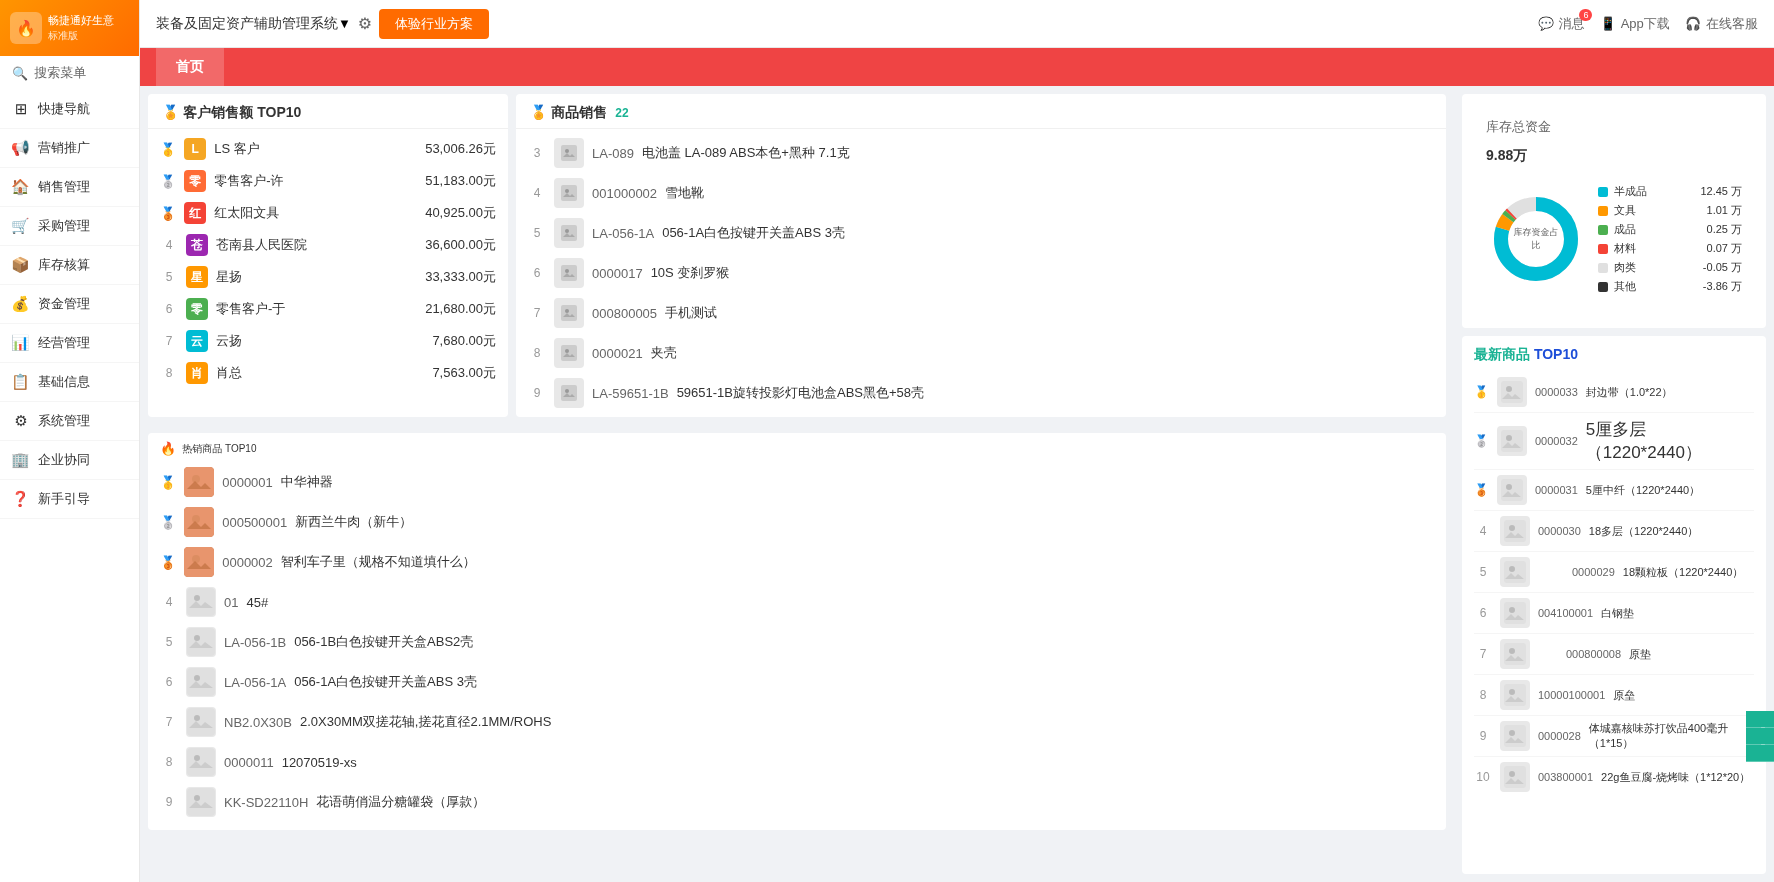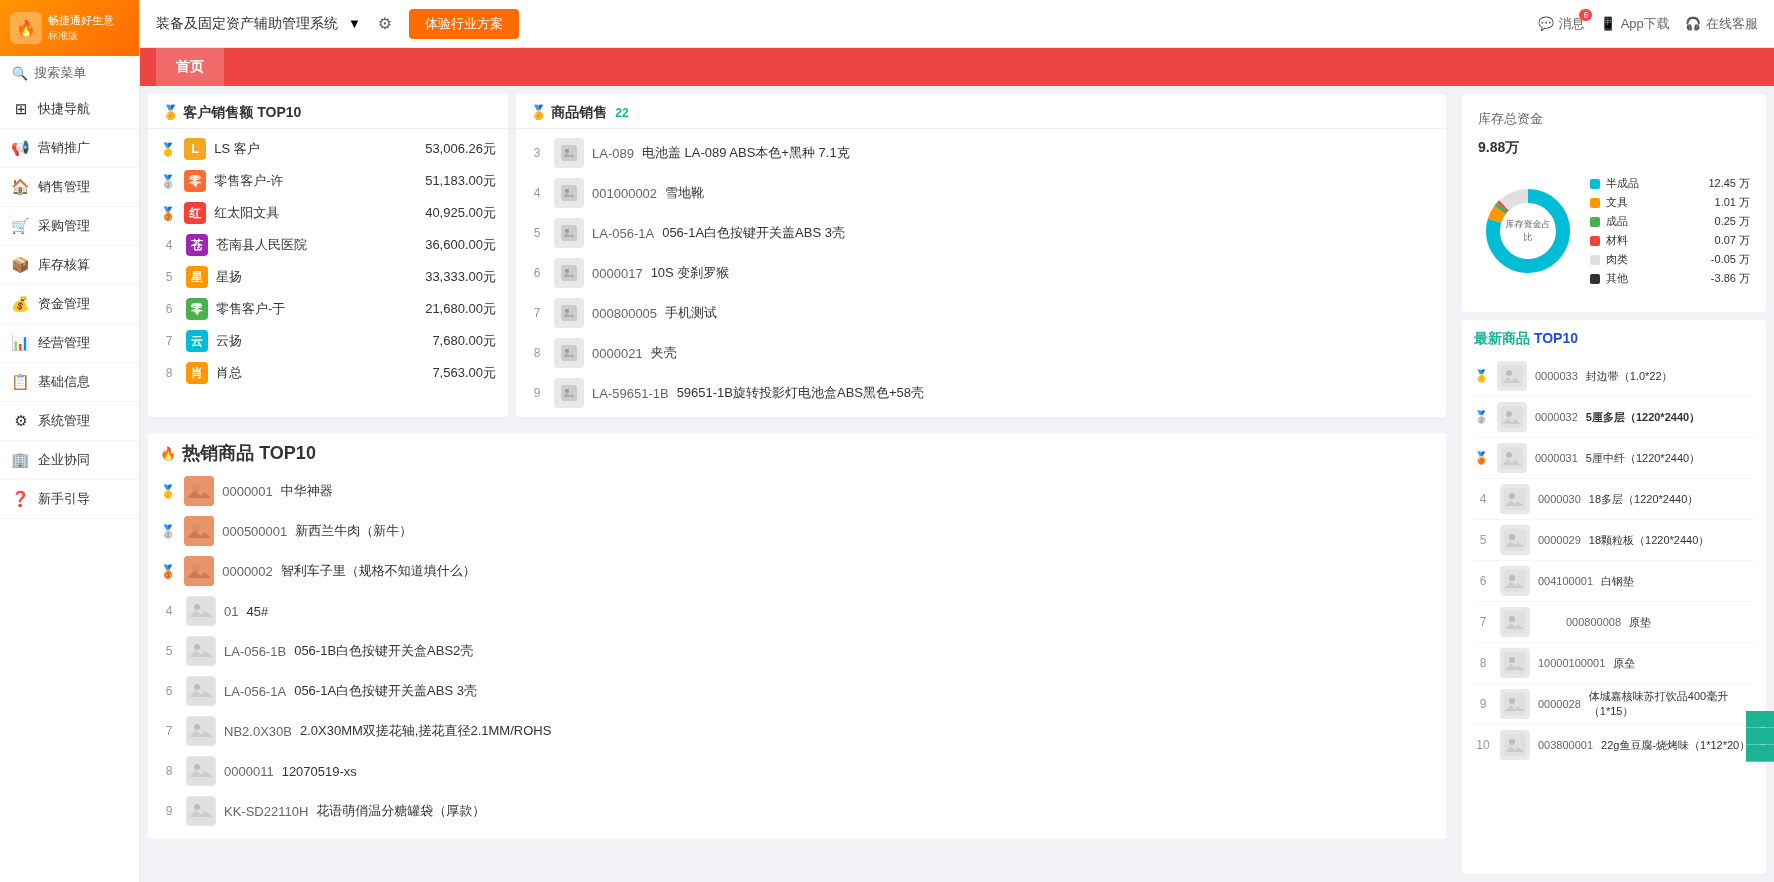--- a/index.html
+++ b/index.html
@@ -69,21 +69,21 @@
     .topbar {
       background: #fff;
       height: 48px;
       display: flex;
       align-items: center;
       padding: 0 16px;
       gap: 12px;
       border-bottom: 1px solid #e8e8e8;
       justify-content: space-between;
     }
-    .topbar-left { display: flex; align-items: center; gap: 10px; }
+    .topbar-left { display: flex; align-items: center; }
     .topbar-title { font-size: 14px; color: #333; }
     .topbar-dropdown { display: flex; align-items: center; gap: 4px; cursor: pointer; }
     .topbar-gear { width: 28px; height: 28px; display: flex; align-items: center; justify-content: center; cursor: pointer; color: #666; font-size: 16px; }
     .topbar-btn {
       background: #ff6b00;
       color: #fff;
       border: none;
       padding: 6px 16px;
       border-radius: 4px;
       cursor: pointer;
@@ -203,21 +203,21 @@
       display: flex;
       flex-direction: column;
       gap: 8px;
       padding: 8px;
       overflow-y: auto;
     }
 
     .stock-panel {
       background: #fff;
       border-radius: 4px;
-      padding: 16px;
+      padding: 24px;
     }
     .stock-title {
       font-size: 13px;
       color: #666;
       margin-bottom: 4px;
     }
     .stock-amount {
       font-size: 22px;
       font-weight: bold;
       color: #333;
@@ -336,22 +336,22 @@
       width: 28px;
     }
 
     .section-title-row {
       display: flex;
       align-items: center;
       padding: 8px 12px 6px;
       gap: 6px;
     }
     .section-title {
-      font-size: 18px;
-      font-weight: bold;
+      font-size: 10px;
+      font-weight: normal;
       color: #333;
     }
   </style>
 </head>
 <body>
 
 <div class="sidebar">
   <div class="sidebar-logo">
     <div class="sidebar-logo-icon">🔥</div>
     <div class="sidebar-logo-text">
@@ -797,21 +797,21 @@
               <div class="newest-item">
     <span>🥈</span>
     <div class="product-img-placeholder">
       <svg width="22" height="22" viewBox="0 0 22 22">
                     <rect width="22" height="22" fill="#e0e0e0" rx="3"></rect>
                     <circle cx="8" cy="8" r="3" fill="#bbb"></circle>
                     <path d="M1 18l6-6 4 4 3-3 6 5v0H1z" fill="#ccc"></path>
                   </svg>
     </div>
     <span class="product-code" style="color:#666;font-size:11px;">0000032</span>
-    <span class="product-name" style="font-size:11px;flex:1;font-weight:bold;">5厘多层（1220*2440）</span>
+    <span class="product-name" style="font-size:17px;flex:1;">5厘多层（1220*2440）</span>
   </div>
               <div class="newest-item">
     <span>🥉</span>
     <div class="product-img-placeholder">
       <svg width="22" height="22" viewBox="0 0 22 22">
                     <rect width="22" height="22" fill="#e0e0e0" rx="3"></rect>
                     <circle cx="8" cy="8" r="3" fill="#bbb"></circle>
                     <path d="M1 18l6-6 4 4 3-3 6 5v0H1z" fill="#ccc"></path>
                   </svg>
     </div>
@@ -832,21 +832,21 @@
   </div>
               <div class="newest-item">
     <span class="rank-num">5</span>
     <div class="product-img-placeholder">
       <svg width="22" height="22" viewBox="0 0 22 22">
                     <rect width="22" height="22" fill="#e0e0e0" rx="3"></rect>
                     <circle cx="8" cy="8" r="3" fill="#bbb"></circle>
                     <path d="M1 18l6-6 4 4 3-3 6 5v0H1z" fill="#ccc"></path>
                   </svg>
     </div>
-    <span class="product-code" style="color:#666;font-size:11px;">0000029</span>
+    <span class="product-code" style="color:#666;font-size:11px;margin-left:34px;">0000029</span>
     <span class="product-name" style="font-size:11px;flex:1;">18颗粒板（1220*2440）</span>
   </div>
               <div class="newest-item">
     <span class="rank-num">6</span>
     <div class="product-img-placeholder">
       <svg width="22" height="22" viewBox="0 0 22 22">
                     <rect width="22" height="22" fill="#e0e0e0" rx="3"></rect>
                     <circle cx="8" cy="8" r="3" fill="#bbb"></circle>
                     <path d="M1 18l6-6 4 4 3-3 6 5v0H1z" fill="#ccc"></path>
                   </svg>

